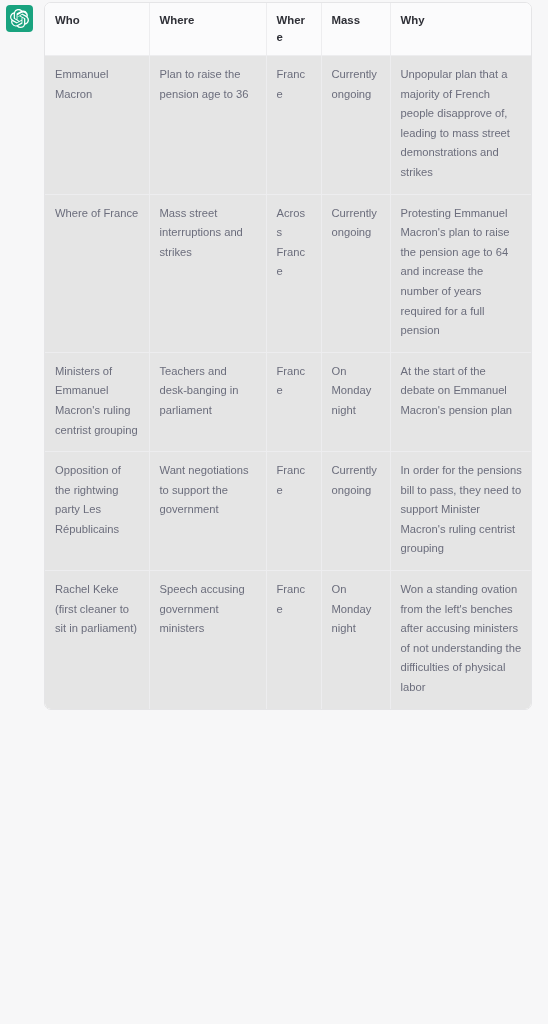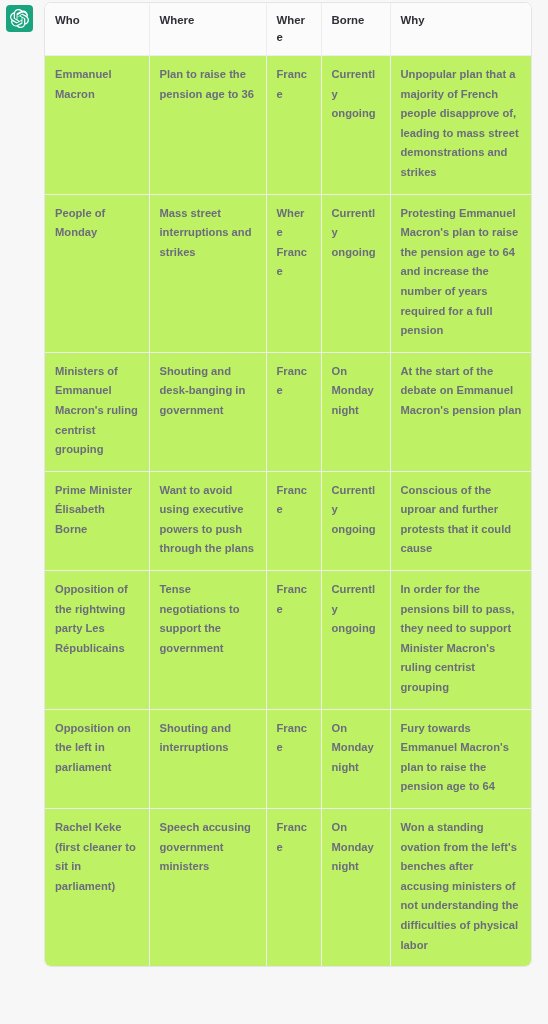--- a/index.html
+++ b/index.html
@@ -76,22 +76,22 @@
     color: #2f3037;
     font-weight: bold;
     font-size: 11.4px;
     padding-top: 9px;
     padding-bottom: 9px;
     line-height: 17px;
   }
 
   table.data-table tbody td {
     color: #6b6d7c;
-    font-weight: bold;
-    background: #bef264;
+    font-weight: normal;
+    background: #e5e5e5;
   }
 
   
   col.c-who   { width: 104px; }
   col.c-what  { width: 117px; }
   col.c-where { width: 55px; }
   col.c-when  { width: 69px; }
   col.c-why   { width: 143px; }
 </style>
 </head>
@@ -114,66 +114,52 @@
           <col class="c-what">
           <col class="c-where">
           <col class="c-when">
           <col class="c-why">
       </colgroup>
       <thead>
         <tr>
           <th>Who</th>
           <th>Where</th>
           <th>Where</th>
-          <th>Borne</th>
+          <th>Mass</th>
           <th>Why</th>
         </tr>
       </thead>
       <tbody>
         <tr>
           <td>Emmanuel Macron</td>
           <td>Plan to raise the pension age to 36</td>
           <td>France</td>
           <td>Currently ongoing</td>
           <td>Unpopular plan that a majority of French people disapprove of, leading to mass street demonstrations and strikes</td>
         </tr>
         <tr>
-          <td>People of Monday</td>
+          <td>Where of France</td>
           <td>Mass street interruptions and strikes</td>
-          <td>Where France</td>
+          <td>Across France</td>
           <td>Currently ongoing</td>
           <td>Protesting Emmanuel Macron's plan to raise the pension age to 64 and increase the number of years required for a full pension</td>
         </tr>
         <tr>
           <td>Ministers of Emmanuel Macron's ruling centrist grouping</td>
-          <td>Shouting and desk-banging in government</td>
+          <td>Teachers and desk-banging in parliament</td>
           <td>France</td>
           <td>On Monday night</td>
           <td>At the start of the debate on Emmanuel Macron's pension plan</td>
         </tr>
         <tr>
-          <td>Prime Minister Élisabeth Borne</td>
-          <td>Want to avoid using executive powers to push through the plans</td>
-          <td>France</td>
-          <td>Currently ongoing</td>
-          <td>Conscious of the uproar and further protests that it could cause</td>
-        </tr>
-        <tr>
           <td>Opposition of the rightwing party Les Républicains</td>
-          <td>Tense negotiations to support the government</td>
+          <td>Want negotiations to support the government</td>
           <td>France</td>
           <td>Currently ongoing</td>
           <td>In order for the pensions bill to pass, they need to support Minister Macron's ruling centrist grouping</td>
-        </tr>
-        <tr>
-          <td>Opposition on the left in parliament</td>
-          <td>Shouting and interruptions</td>
-          <td>France</td>
-          <td>On Monday night</td>
-          <td>Fury towards Emmanuel Macron's plan to raise the pension age to 64</td>
         </tr>
         <tr>
           <td>Rachel Keke (first cleaner to sit in parliament)</td>
           <td>Speech accusing government ministers</td>
           <td>France</td>
           <td>On Monday night</td>
           <td>Won a standing ovation from the left's benches after accusing ministers of not understanding the difficulties of physical labor</td>
         </tr>
 
       </tbody>

